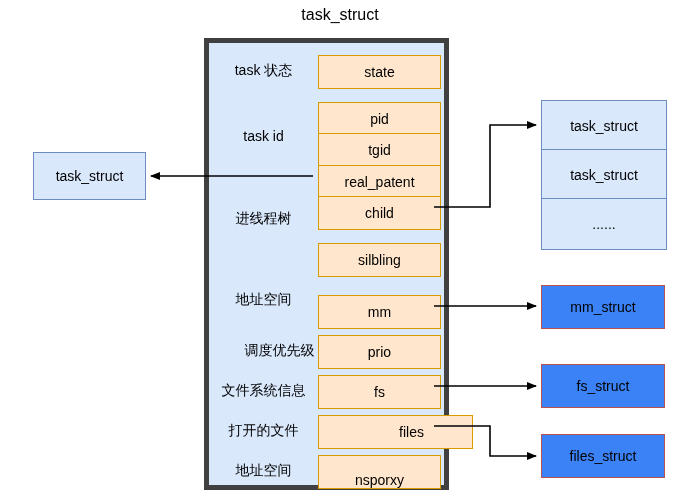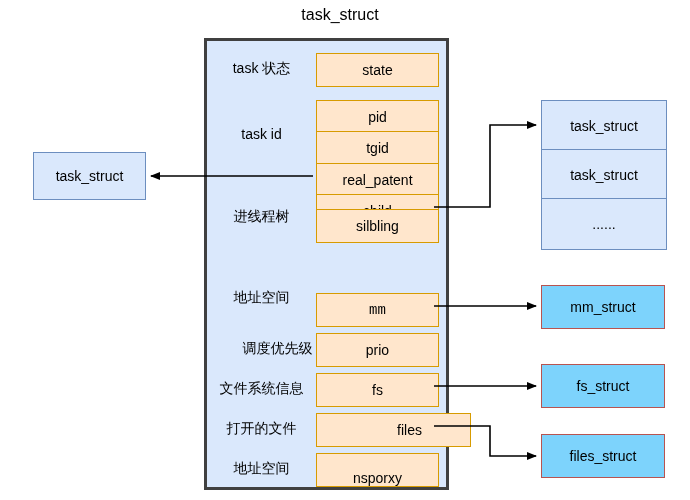--- a/index.html
+++ b/index.html
@@ -35,21 +35,21 @@
     white-space: nowrap;
   }
 
   
   .task-container {
     left: 204px;
     top: 38px;
     width: 245px;
     height: 452px;
     background: #dae8fc;
-    border: 3px solid #404040;
+    border: 5px solid #404040;
   }
 
   
   .group-label {
     position: absolute;
     left: 0px;
     width: 109px;
     display: flex;
     align-items: center;
     justify-content: center;
@@ -78,21 +78,21 @@
     background: #dae8fc;
     border: 1px solid #6c8ebf;
     display: flex;
     align-items: center;
     justify-content: center;
     font-size: 14px;
     color: #000000;
     white-space: nowrap;
   }
   .ref-box-pink {
-    background: #7dd3fc;
+    background: #3b82f6;
     border: 1px solid #b85450;
     display: flex;
     align-items: center;
     justify-content: center;
     font-size: 14px;
     color: #000000;
     white-space: nowrap;
   }
 
   .left-task {
@@ -168,25 +168,25 @@
     <div class="field-box" style="top:90px;  height:32px;">
       <span>tgid</span>
     </div>
 
     <div class="field-box" style="top:122px; height:32px;">
       <span>real_patent</span>
     </div>
     <div class="field-box" style="top:153px; height:32px;">
       <span>child</span>
     </div>
-    <div class="field-box" style="top:168px; height:32px;">
+    <div class="field-box" style="top:200px; height:32px;">
       <span>silbling</span>
     </div>
 
-    <div class="field-box" style="top:252px; height:32px;font-family:Liberation Mono, monospace;">
+    <div class="field-box" style="top:252px; height:32px;">
       <span>mm</span>
     </div>
     <div class="field-box" style="top:292px; height:32px;">
       <span>prio</span>
     </div>
     <div class="field-box" style="top:332px; height:32px;">
       <span>fs</span>
     </div>
     <div class="field-box" style="top:372px; height:32px;padding-left:32px;">
       <span>files</span>

